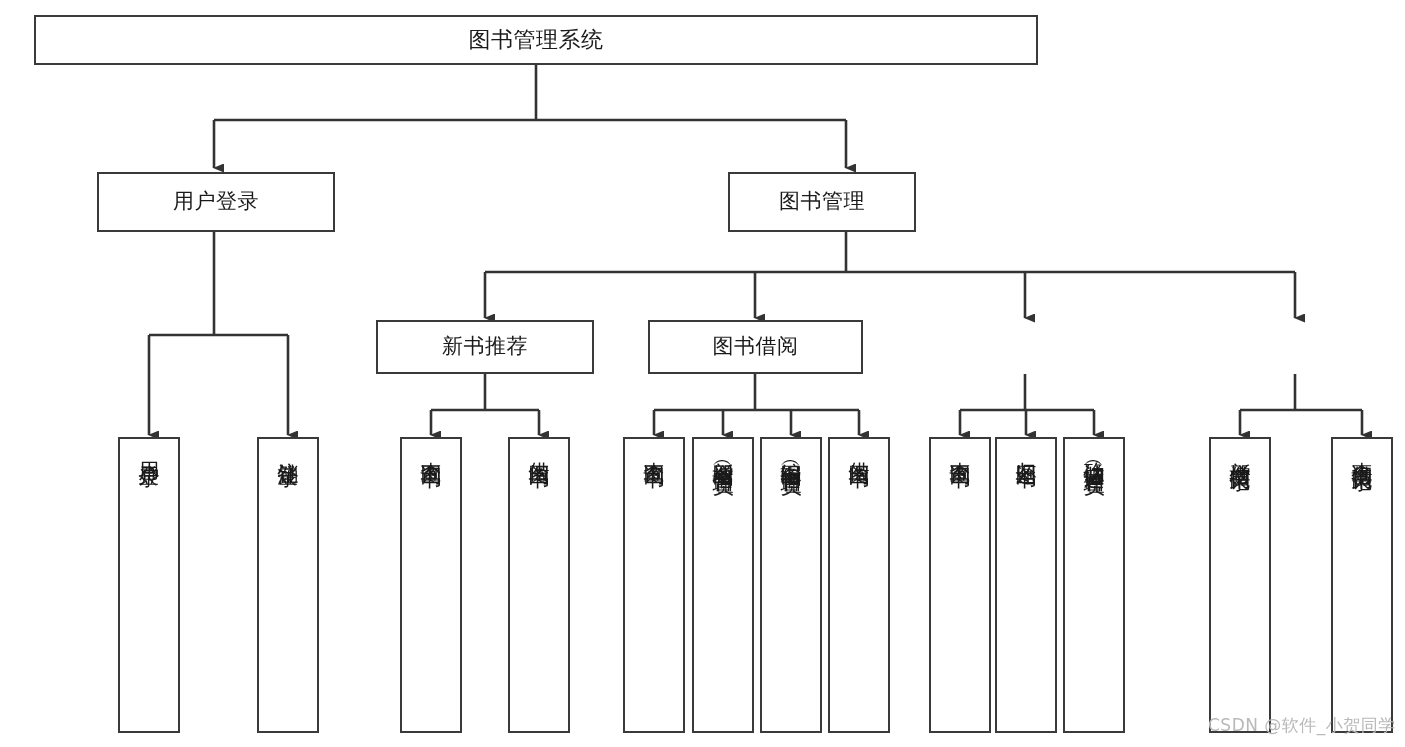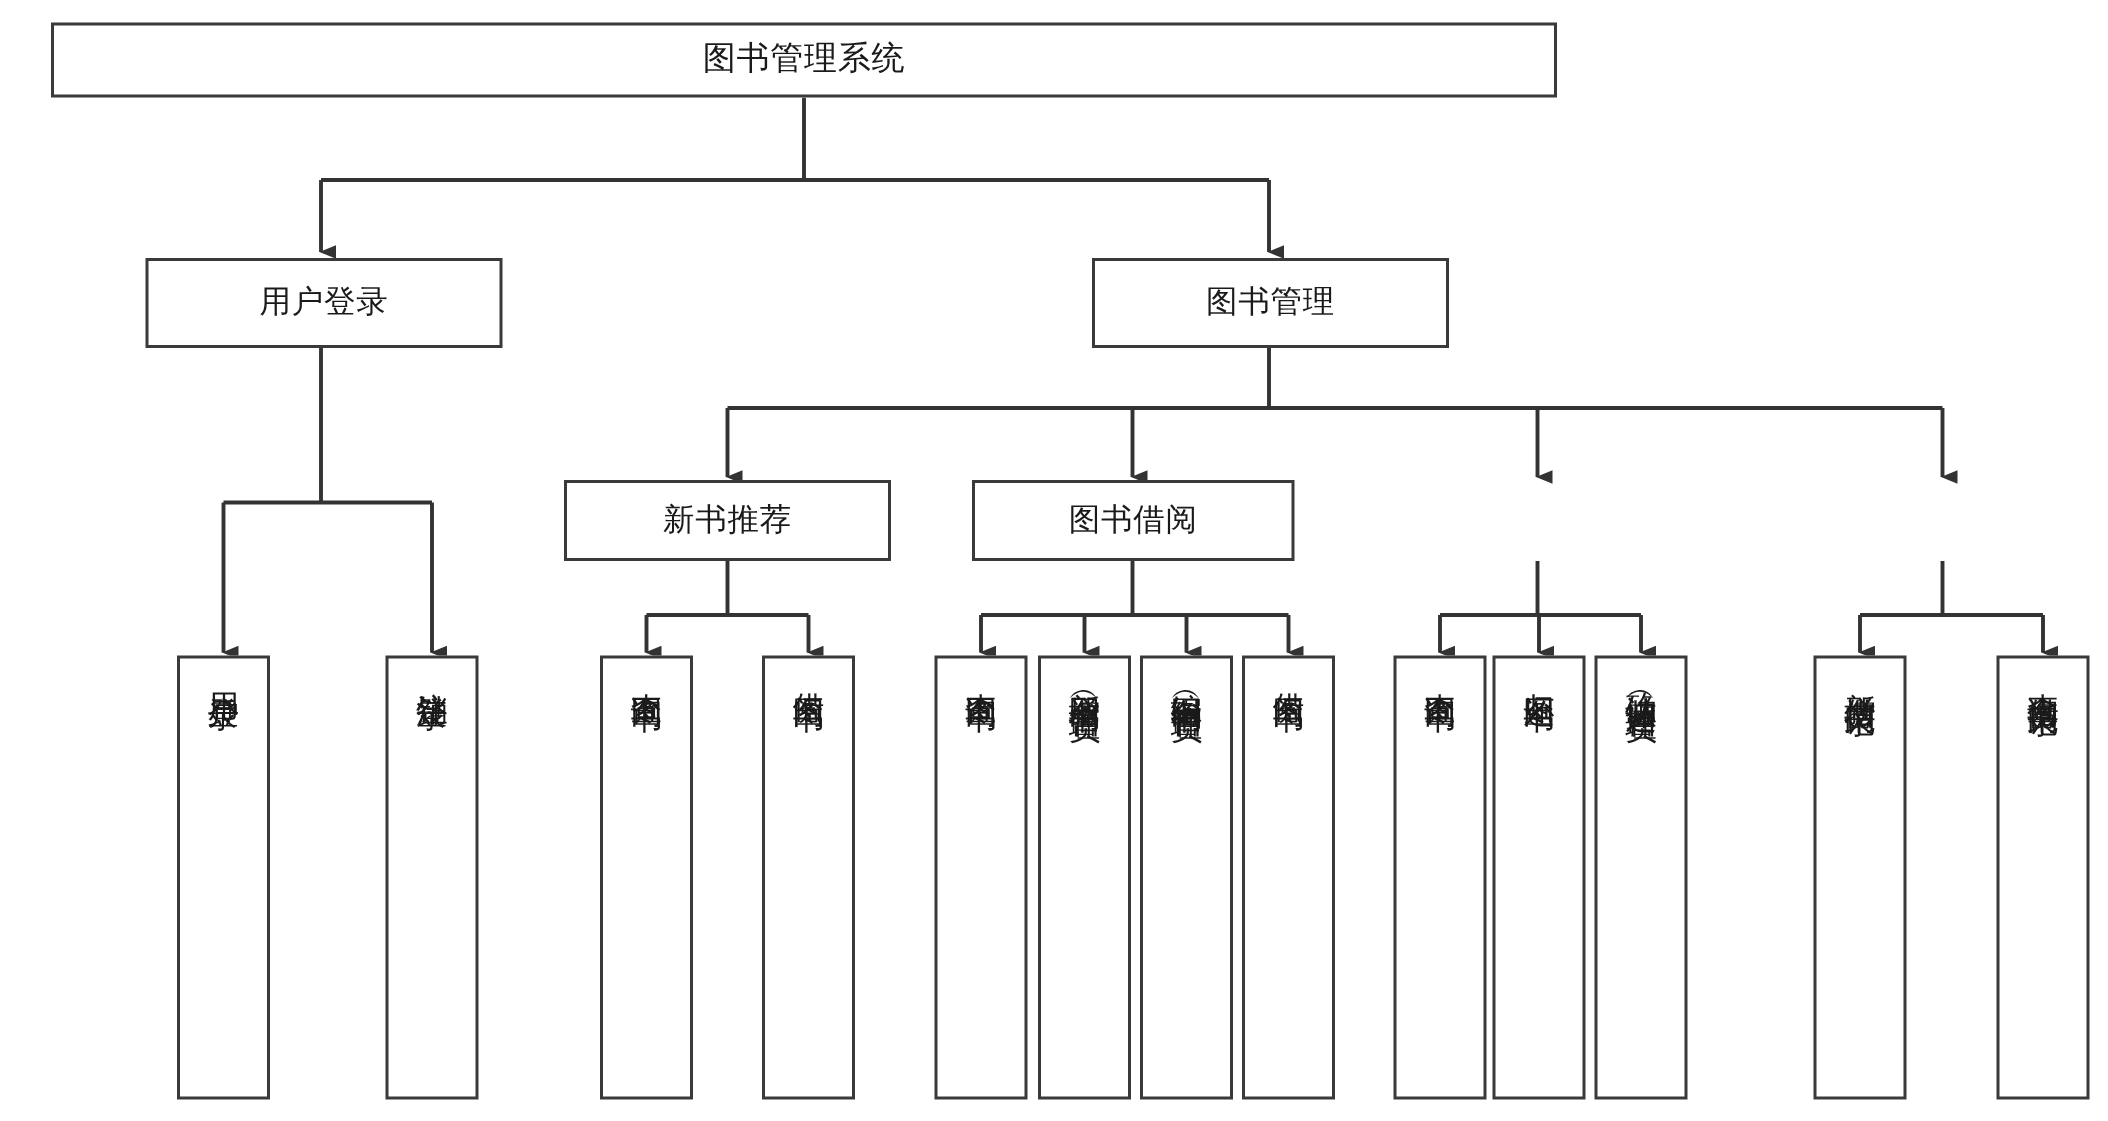--- a/index.html
+++ b/index.html
@@ -128,21 +128,21 @@
   </svg>
 
   <div class="node node-horizontal node-root" style="left:18px; top:15px; width:1004px; height:50px;">
     <span class="node-label">图书管理系统</span>
   </div>
 
   <div class="node node-horizontal" style="left:81px; top:172px; width:238px; height:60px;">
     <span class="node-label">用户登录</span>
   </div>
 
-  <div class="node node-horizontal" style="left:712px; top:172px; width:238px; height:60px;align-items:center;">
+  <div class="node node-horizontal" style="left:712px; top:172px; width:188px; height:60px;align-items:center;">
     <span class="node-label">图书管理</span>
   </div>
 
   <div class="node node-horizontal" style="left:360px; top:320px; width:218px; height:54px;">
     <span class="node-label">新书推荐</span>
   </div>
 
   <div class="node node-horizontal" style="left:632px; top:320px; width:215px; height:54px;">
     <span class="node-label">图书借阅</span>
   </div>
@@ -194,14 +194,15 @@
   </div>
 
   <div class="node node-vertical" style="left:1193px; top:437px; width:62px; height:296px;">
     <span class="node-label">新增借阅记录</span>
   </div>
 
   <div class="node node-vertical" style="left:1315px; top:437px; width:62px; height:296px;">
     <span class="node-label">查询借阅记录</span>
   </div>
 
+  <div class="watermark" style="left:1192px; top:714px;">CSDN @软件_小贺同学</div>
 
 </div>
 
 </body></html>

